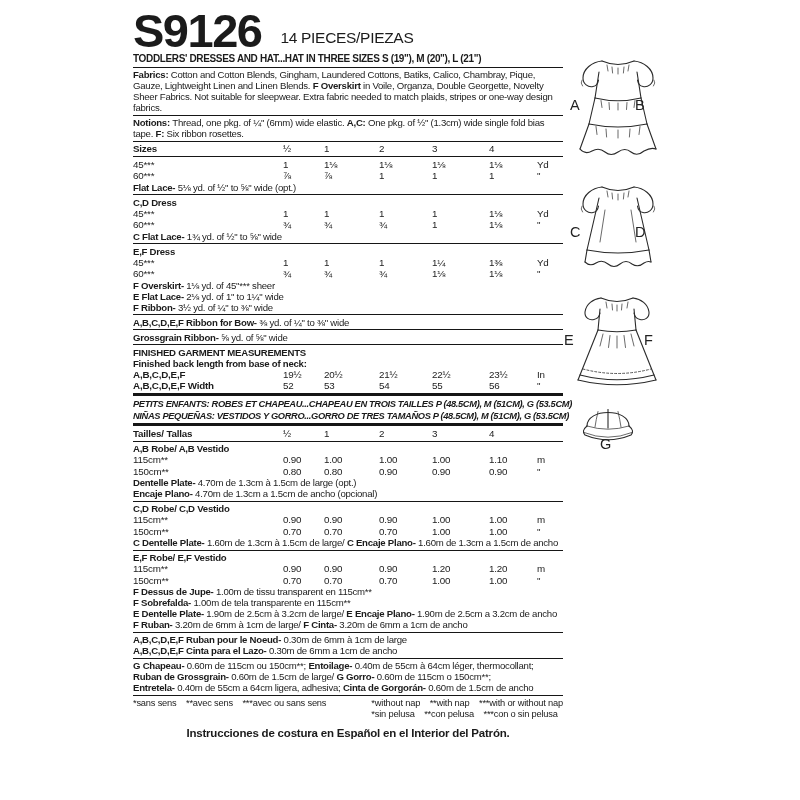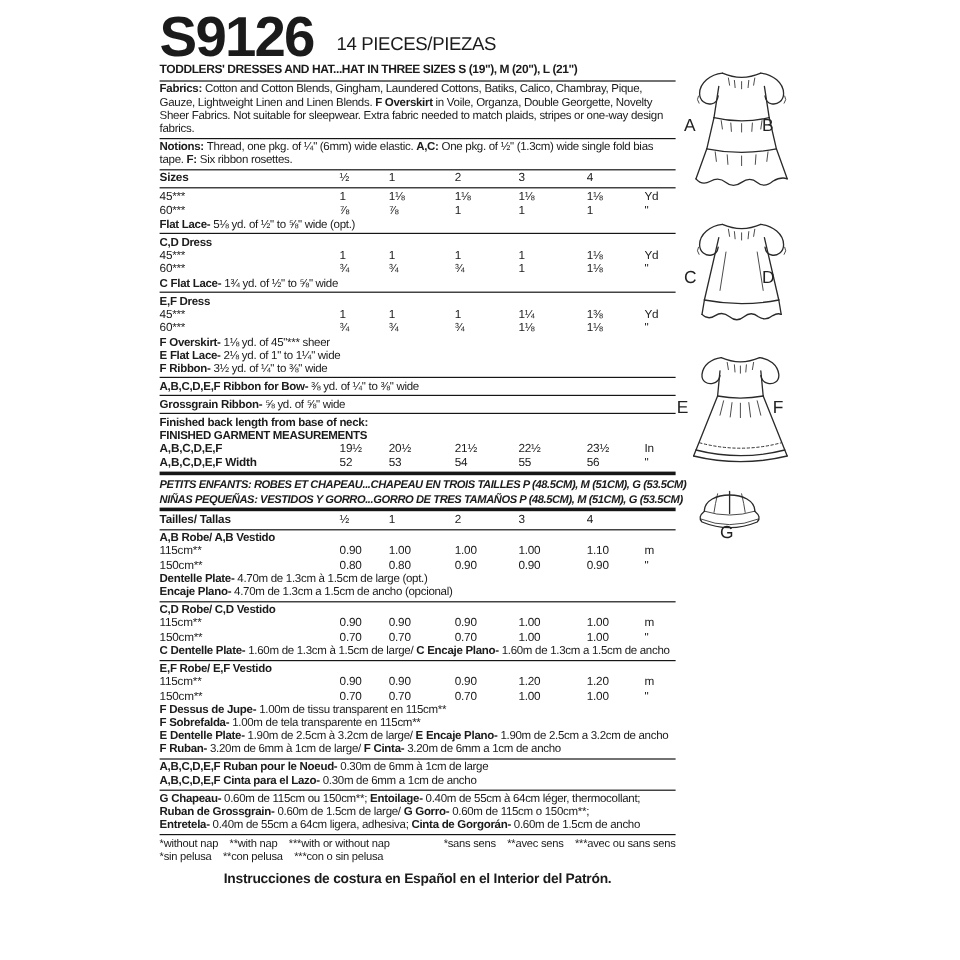--- a/index.html
+++ b/index.html
@@ -133,22 +133,22 @@
 
     <div class="line"><b>A,B,C,D,E,F Ribbon for Bow- </b><span>⅜ yd. of ¼" to ⅜" wide</span></div>
     <div class="rule"></div>
 
     <div>
       <div class="line"><b>Grossgrain Ribbon- </b><span>⅝ yd. of ⅝" wide</span></div>
     </div>
     <div class="rule"></div>
 
     <div>
+      <div class="line b">FINISHED GARMENT MEASUREMENTS</div>
       <div class="line b">Finished back length from base of neck:</div>
-      <div class="line b">FINISHED GARMENT MEASUREMENTS</div>
       <div class="trow">
           <span class="cl b">A,B,C,D,E,F</span>
           <span class="cv">19½</span>
           <span class="cv">20½</span>
           <span class="cv">21½</span>
           <span class="cv">22½</span>
           <span class="cv">23½</span>
           <span class="cu">In</span>
         </div>
       <div class="trow">
@@ -263,25 +263,25 @@
     <div class="rule"></div>
 
     <div>
       <div class="line"><b>G Chapeau- </b><span>0.60m de 115cm ou 150cm**; </span><b>Entoilage- </b><span>0.40m de 55cm à 64cm léger, thermocollant;</span></div>
       <div class="line"><b>Ruban de Grossgrain- </b><span>0.60m de 1.5cm de large/ </span><b>G Gorro- </b><span>0.60m de 115cm o 150cm**;</span></div>
       <div class="line"><b>Entretela- </b><span>0.40m de 55cm a 64cm ligera, adhesiva; </span><b>Cinta de Gorgorán- </b><span>0.60m de 1.5cm de ancho</span></div>
     </div>
     <div class="rule"></div>
 
     <div class="fnotes">
+      <div>*sans sens&nbsp;&nbsp;&nbsp;&nbsp;**avec sens&nbsp;&nbsp;&nbsp;&nbsp;***avec ou sans sens</div>
       <div>
         <div>*without nap&nbsp;&nbsp;&nbsp;&nbsp;**with nap&nbsp;&nbsp;&nbsp;&nbsp;***with or without nap</div>
         <div>*sin pelusa&nbsp;&nbsp;&nbsp;&nbsp;**con pelusa&nbsp;&nbsp;&nbsp;&nbsp;***con o sin pelusa</div>
       </div>
-      <div>*sans sens&nbsp;&nbsp;&nbsp;&nbsp;**avec sens&nbsp;&nbsp;&nbsp;&nbsp;***avec ou sans sens</div>
     </div>
 
     <div class="footer">Instrucciones de costura en Español en el Interior del Patrón.</div>
   </div>
 
   <div class="art">
 
     <svg style="left:568px;top:52px;" width="100" height="112" viewBox="0 0 100 112">
       <path d="M34,9 Q50,16 66,9"></path>
       <path d="M34,9 C24,10 15,17 15,26 C15,32 20,35.5 25,34.5 C28,34 30,31.5 30.5,28"></path>

